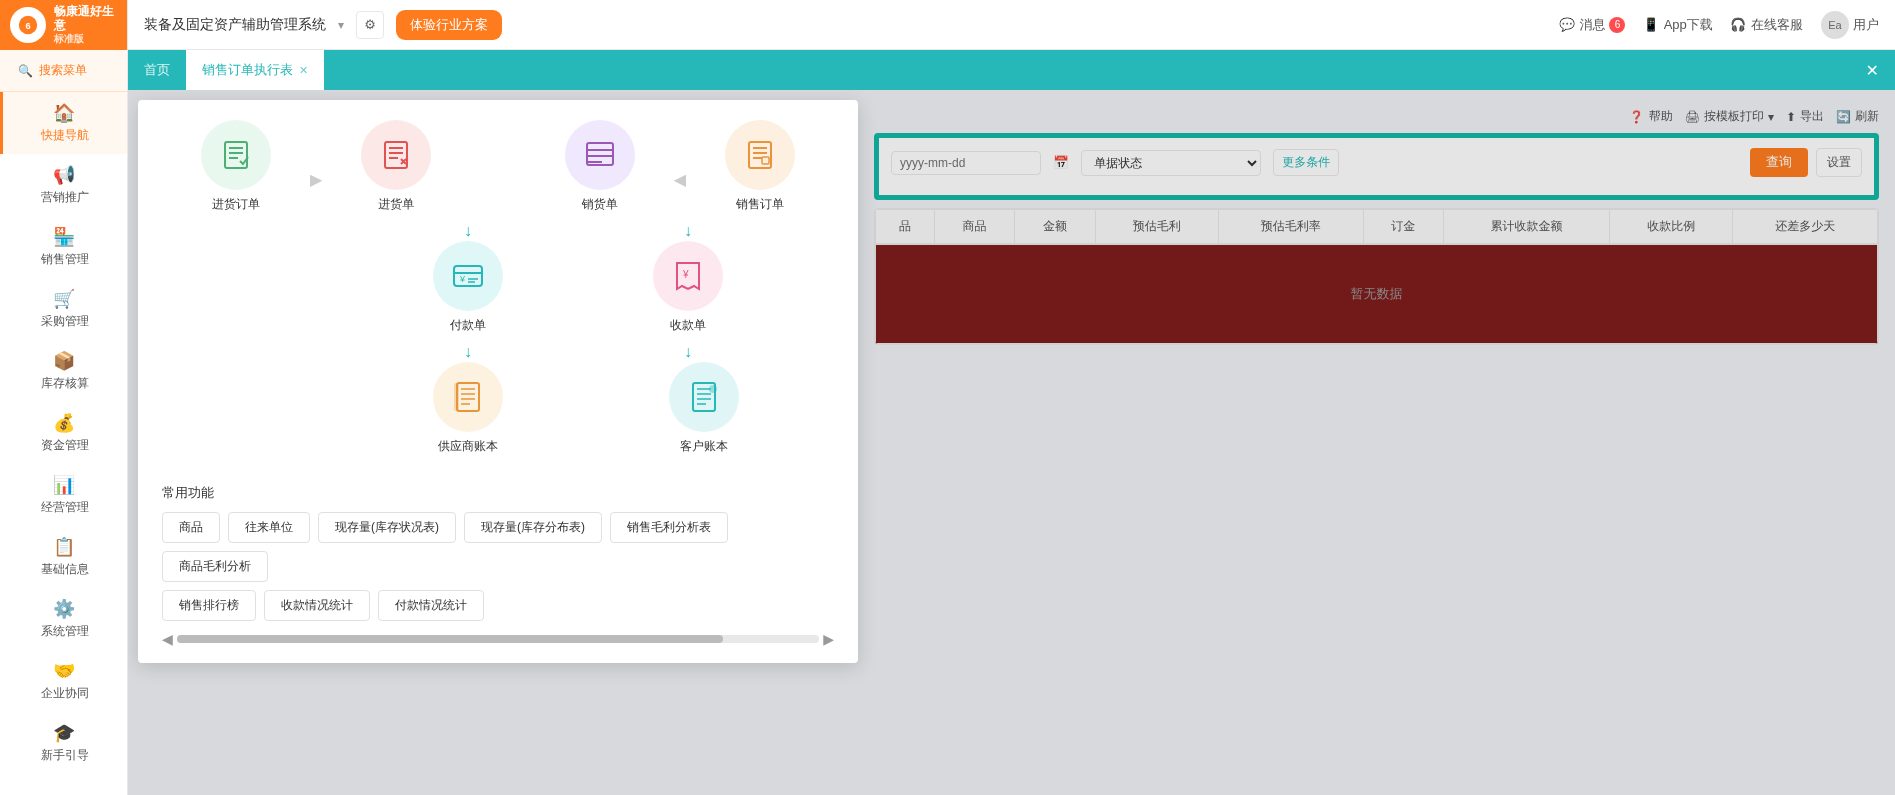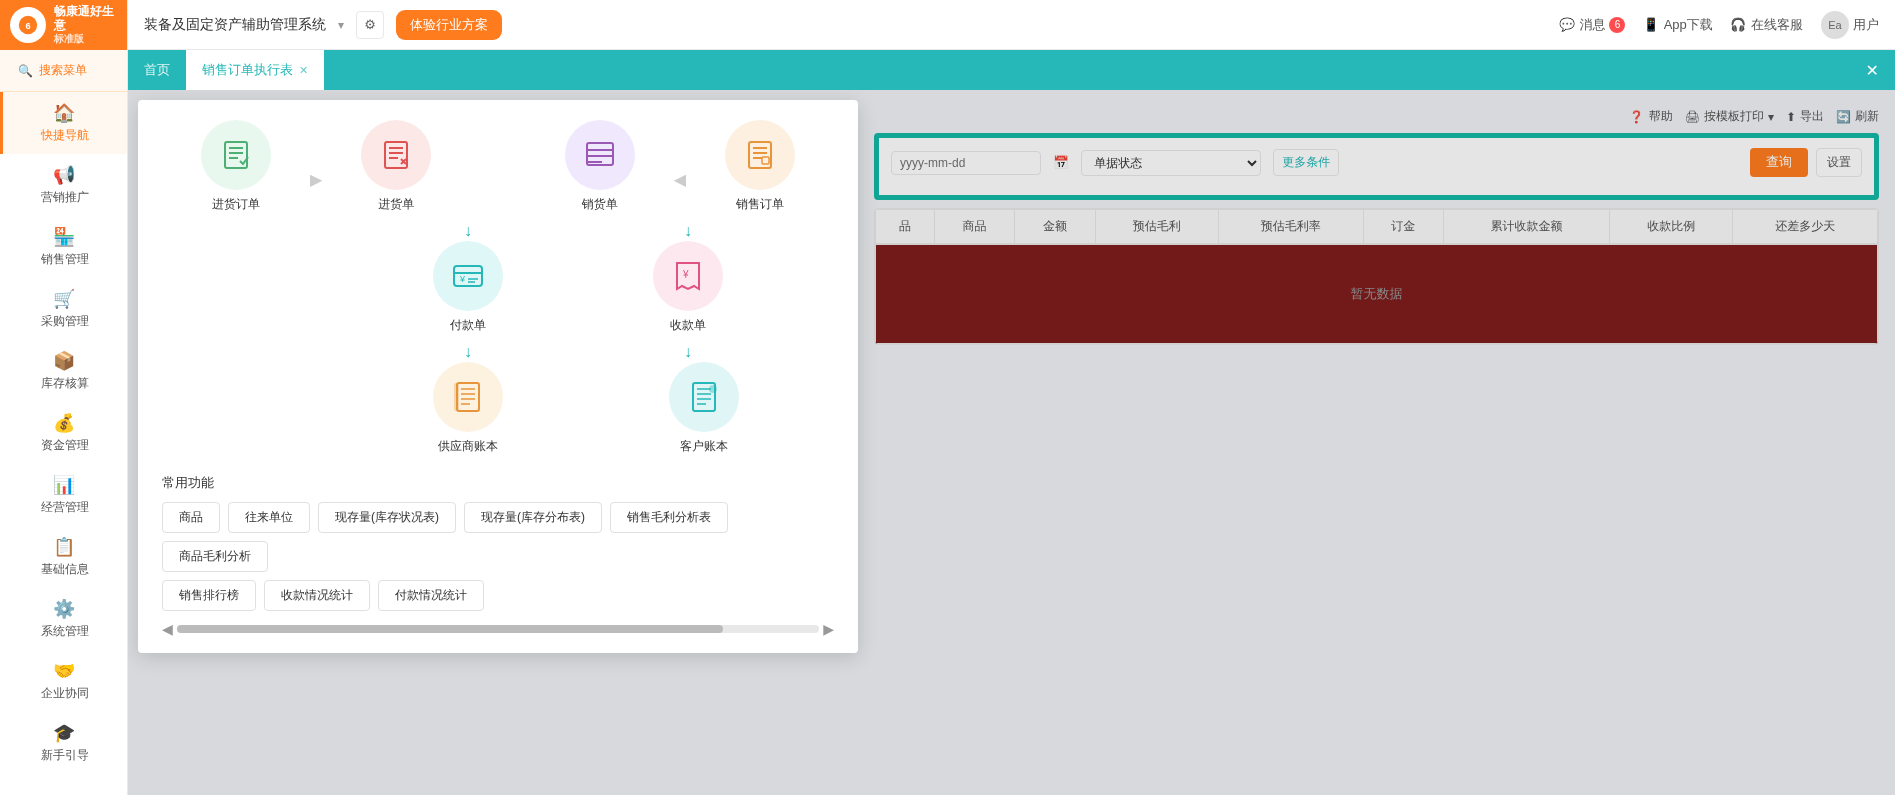--- a/index.html
+++ b/index.html
@@ -679,21 +679,21 @@
             <div style="flex:0.5;"></div>
             <div style="width:160px;text-align:center;">
               <div class="solid-arrow-down">↓</div>
             </div>
             <div style="width:60px;"></div>
             <div style="width:160px;text-align:center;">
               <div class="solid-arrow-down">↓</div>
             </div>
           </div>
 
-          <div style="display:flex; align-items:flex-end; gap:8px; margin-bottom:3px;">
+          <div style="display:flex; align-items:flex-end; gap:8px; margin-bottom:13px;">
             <div style="width:160px;"></div>
             <div style="flex:0.5;"></div>
 
             <div class="flow-item">
               <div class="flow-circle circle-light-orange">
                 <svg width="36" height="36" viewBox="0 0 36 36" fill="none">
                   <rect x="7" y="4" width="22" height="28" rx="2" fill="none" stroke="#e8943a" stroke-width="2"></rect>
                   <line x1="11" y1="10" x2="25" y2="10" stroke="#e8943a" stroke-width="1.5"></line>
                   <line x1="11" y1="15" x2="25" y2="15" stroke="#e8943a" stroke-width="1.5"></line>
                   <line x1="11" y1="20" x2="25" y2="20" stroke="#e8943a" stroke-width="1.5"></line>

